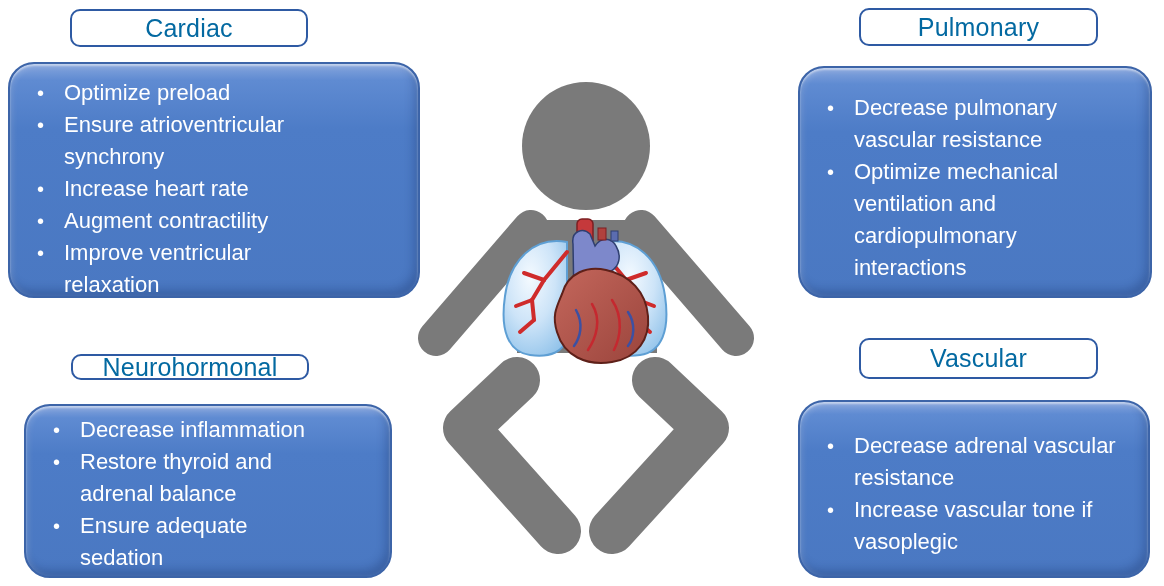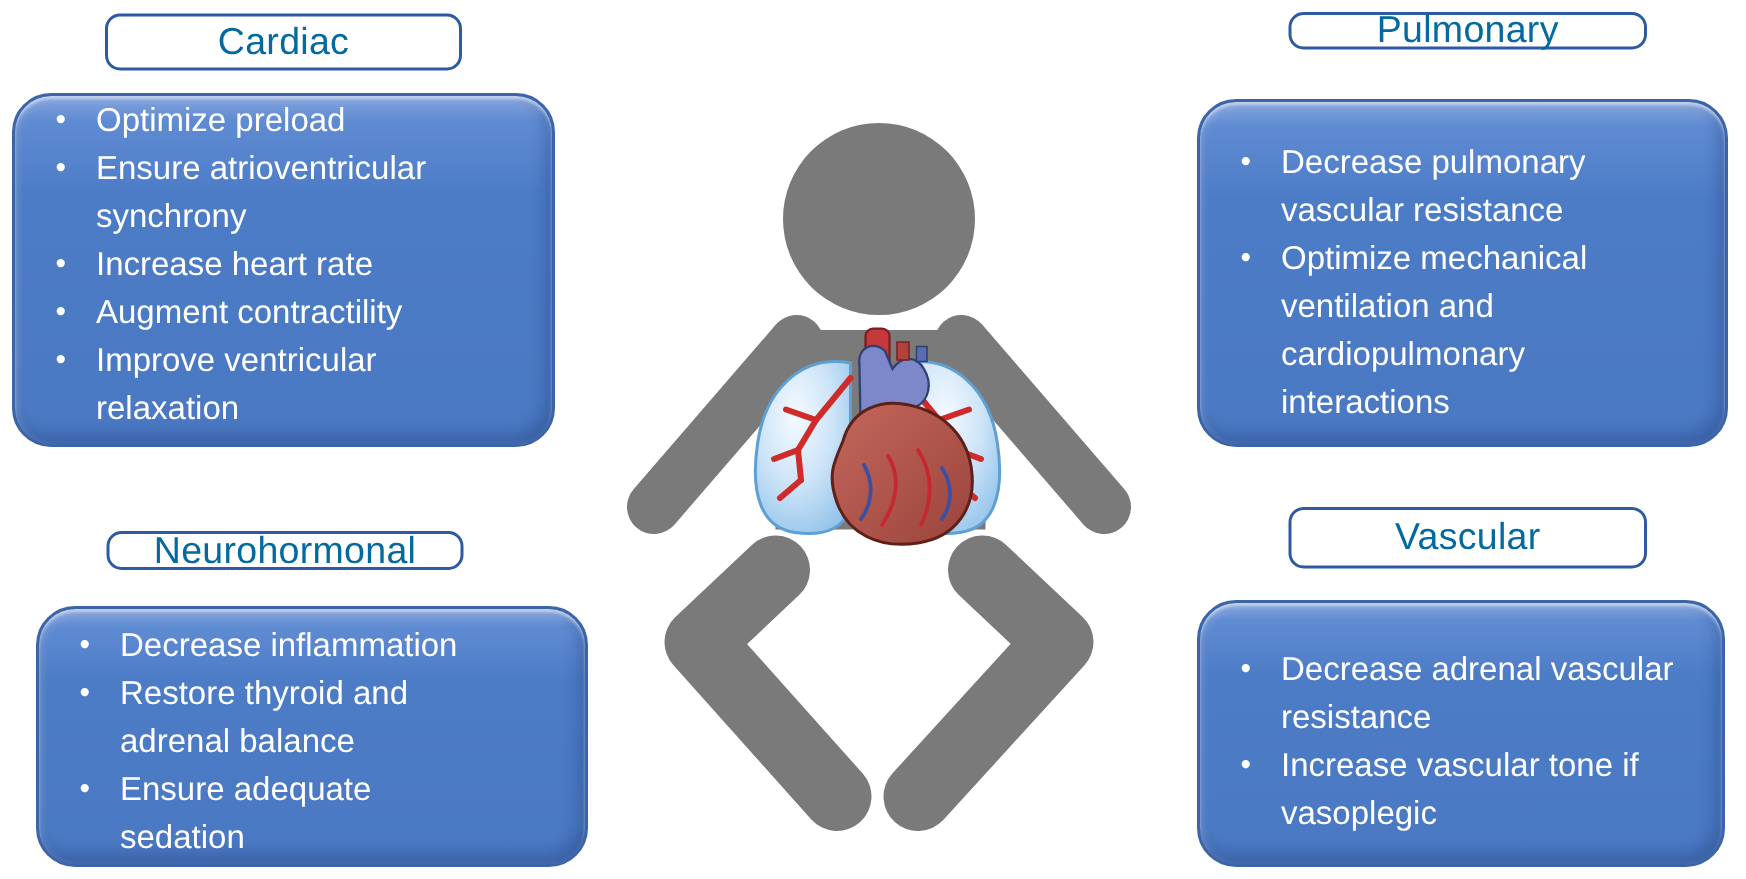--- a/index.html
+++ b/index.html
@@ -9,38 +9,38 @@
   }
   
   .title-box {
     position:absolute; background:#ffffff;
     border:2.5px solid var(--title_border, #2e5aa3);
     border-radius:10px; box-sizing:border-box;
     display:flex; align-items:center; justify-content:center;
     font-size:25px; color:#0369a1; letter-spacing:.2px;
   }
   #cardiac-title   { left:70px;  top:9px;   width:238px; height:38px; }
-  #pulmonary-title { left:859px; top:8px;   width:239px; height:25px; }
+  #pulmonary-title { left:859px; top:8px;   width:239px; height:38px; }
   #neuro-title     { left:71px;  top:354px; width:238px; height:26px; }
   #vascular-title  { left:859px; top:338px; width:239px; height:41px;align-items:center; }
 
   
   .panel {
     position:absolute; box-sizing:border-box;
     border-radius:26px;
     border:2px solid var(--panel_border, #3c64a8);
     background:linear-gradient(180deg,
       #86a5dd 0%, #5f8bd2 7%,
       var(--panel_fill, #4d7cc7) 28%, #4a78c2 100%);
     box-shadow: inset 0 2px 2px rgba(255,255,255,.45),
                 inset 2px 2px 6px rgba(255,255,255,.18),
                 inset -4px -6px 10px rgba(15,35,85,.28);
     color:var(--bullet_text, #ffffff);
   }
-  #cardiac-panel   { left:8px;   top:62px;  width:362px; height:236px; padding-top:0; }
+  #cardiac-panel   { left:8px;   top:62px;  width:412px; height:236px; padding-top:13px; }
   #pulmonary-panel { left:798px; top:66px;  width:354px; height:232px; padding-top:24px; }
   #neuro-panel     { left:8px;   top:404px; width:368px; height:174px; padding-top:8px;margin-left:16px; }
   #vascular-panel  { left:798px; top:400px; width:352px; height:178px; padding-top:28px; }
 
   .panel ul { list-style:none; margin:0; padding:0; font-size:22px; line-height:32px; }
   .panel li { position:relative; padding-left:54px; }
   .panel li::before {
     content:"\2022"; position:absolute; left:27px; top:0;
     font-size:20px;
   }

